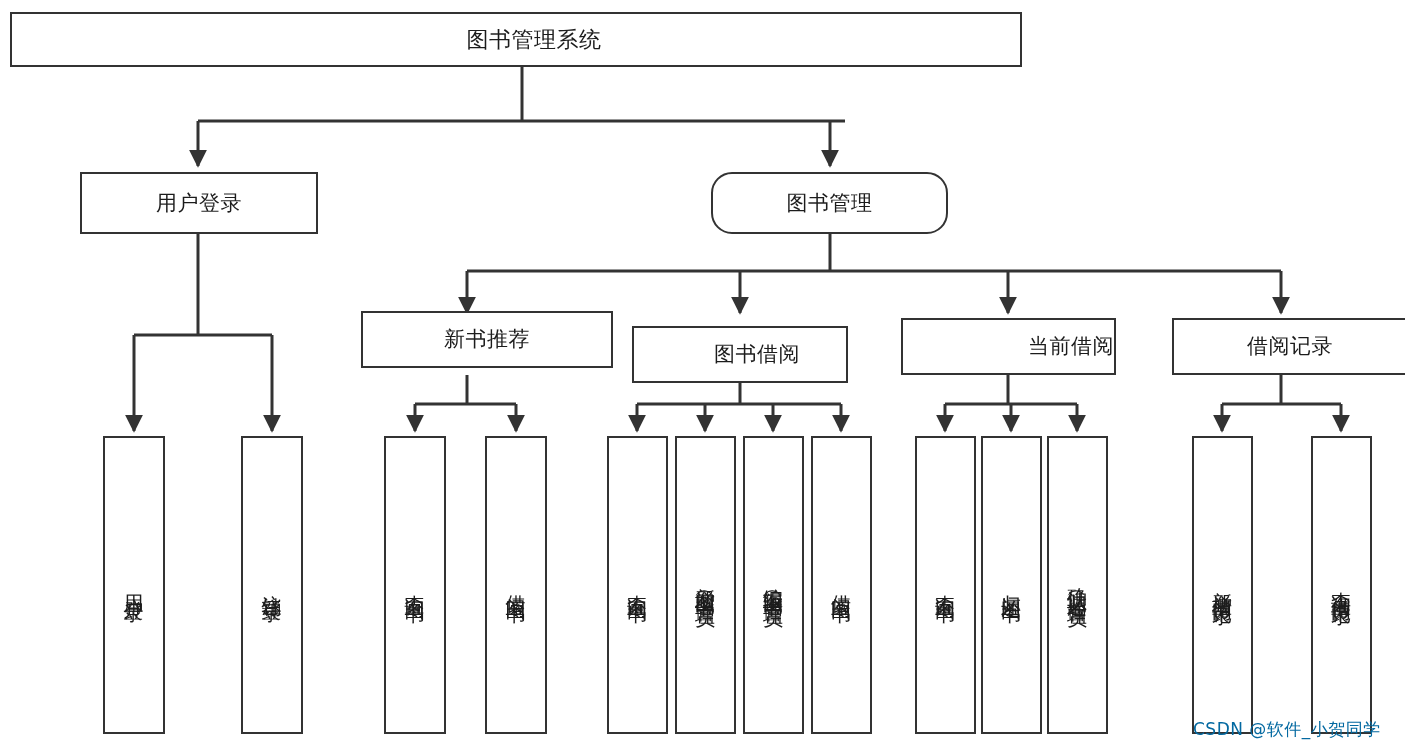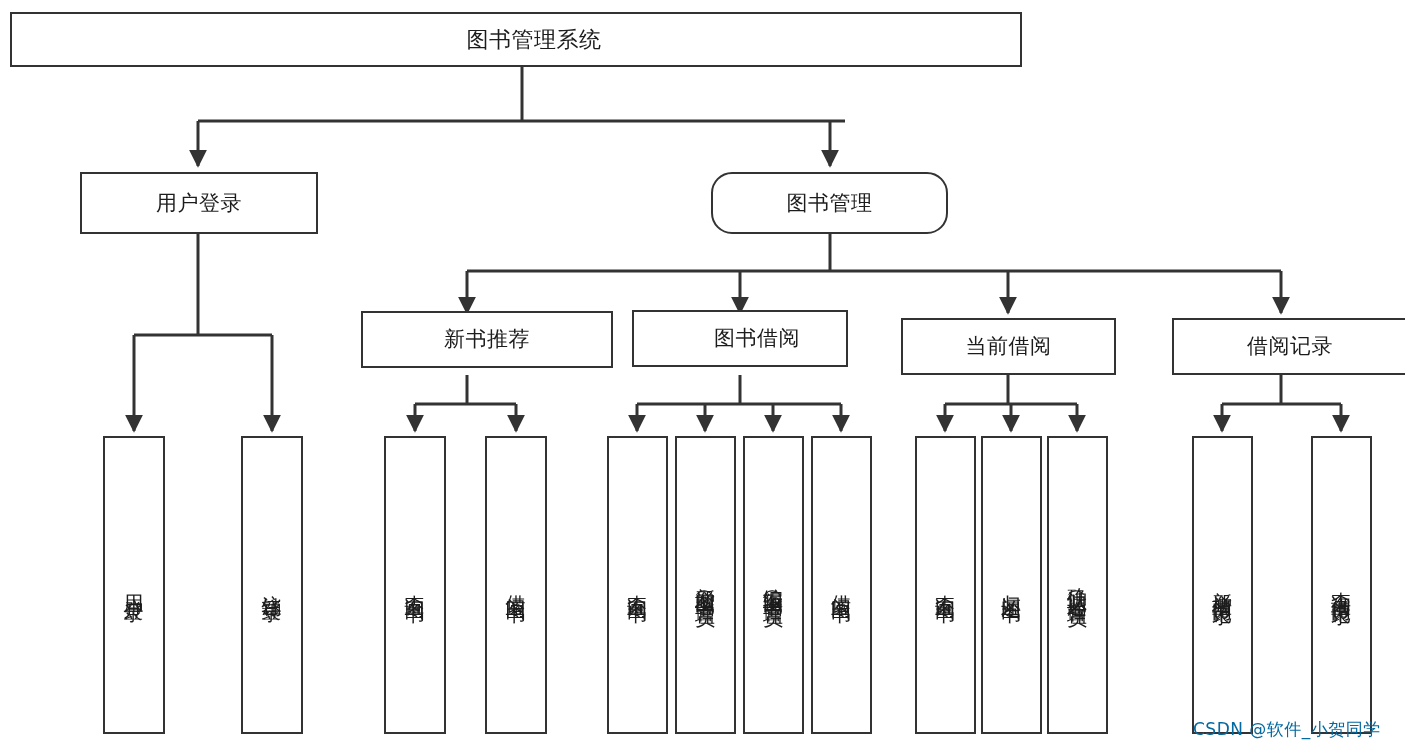--- a/index.html
+++ b/index.html
@@ -129,25 +129,25 @@
   </div>
 
   <div class="node h" style="left:711px; top:172px; width:237px; height:62px;border-radius:21px;">
     <span class="lbl">图书管理</span>
   </div>
 
   <div class="node h" style="left:361px; top:311px; width:252px; height:57px;">
     <span class="lbl">新书推荐</span>
   </div>
 
-  <div class="node h" style="left:632px; top:310px; width:216px; height:57px;padding-left:34px;">
+  <div class="node h" style="left:632px; top:326px; width:216px; height:57px;padding-left:34px;">
     <span class="lbl">图书借阅</span>
   </div>
 
-  <div class="node h" style="left:901px; top:318px; width:215px; height:57px;">
+  <div class="node h" style="left:901px; top:318px; width:215px; height:57px;justify-content:flex-end;">
     <span class="lbl">当前借阅</span>
   </div>
 
   <div class="node h" style="left:1172px; top:318px; width:236px; height:57px;">
     <span class="lbl">借阅记录</span>
   </div>
 
   <div class="node v" style="left:103px; top:436px; width:62px; height:298px;">
     <span class="lbl">用户登录</span>
   </div>

